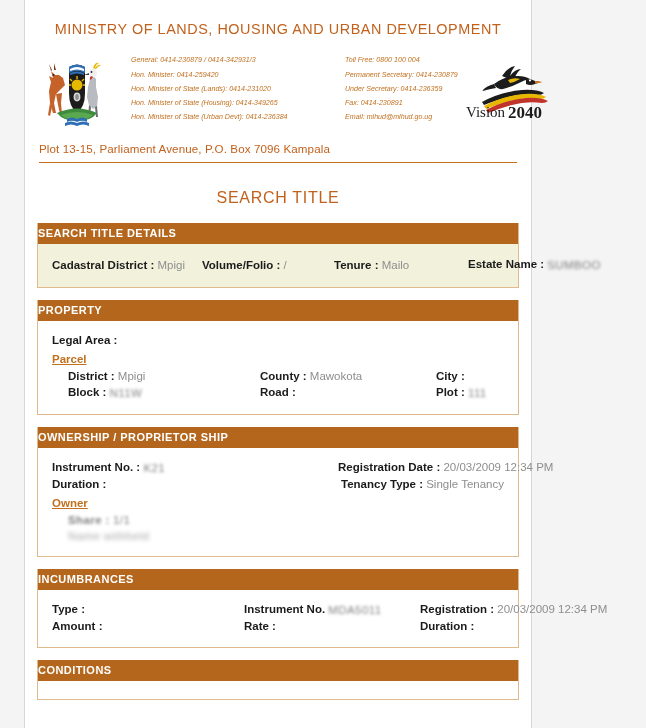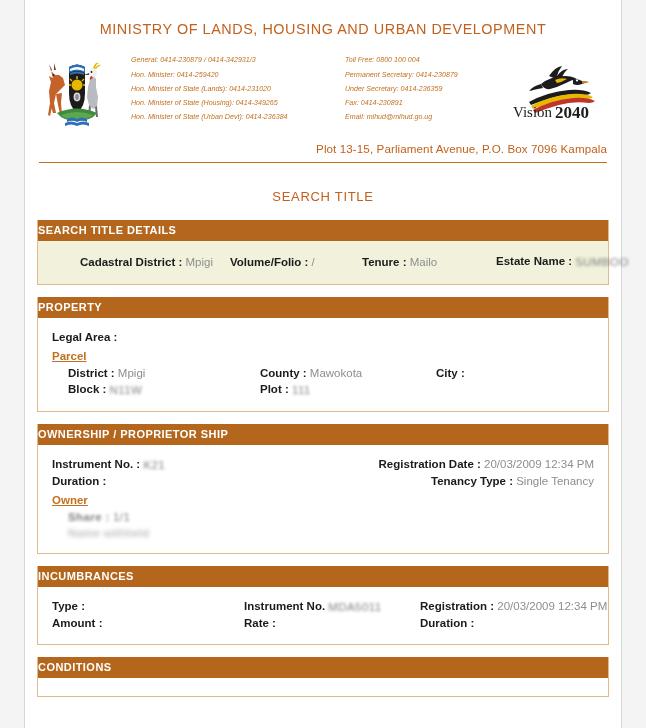--- a/index.html
+++ b/index.html
@@ -10,21 +10,21 @@
   body {
     width: 646px;
     height: 728px;
     font-family: "Liberation Sans", sans-serif;
     overflow: hidden;
   }
   .page {
     position: absolute;
     left: 24px;
     top: 0;
-    width: 598px;
+    width: 508px;
     height: 728px;
     background: #ffffff;
     border-left: 1px solid #d6d6d6;
     border-right: 1px solid #d6d6d6;
     box-sizing: border-box;
   }
 
   
   .letterhead {
     padding: 14px 14px 0 14px;
@@ -68,37 +68,37 @@
     font-size: 7.1px;
     line-height: 14.3px;
     white-space: nowrap;
   }
   .vision-logo {
     width: 94px;
     height: 62px;
     flex: 0 0 94px;
   }
   .address {
-    text-align: right;
+    text-align: left;
     color: #c2611c;
     font-size: 11.6px;
     margin: 9px 0 7px 0;
     letter-spacing: 0.1px;
   }
   .head-rule {
     border: 0;
     border-top: 1.6px solid #c2701f;
     margin: 0 14px 0 14px;
   }
 
   
   .doc-title {
     text-align: center;
     color: #c2611c;
-    font-size: 13px;
+    font-size: 16px;
     letter-spacing: 0.7px;
     margin: 26px 0 16px 0;
   }
   .sections {
     padding: 0 12px;
   }
   .card {
     border: 1px solid #e0b98c;
     border-top: none;
     margin-bottom: 12px;
@@ -154,21 +154,20 @@
     opacity: 0.85;
     letter-spacing: 0.4px;
     vertical-align: -1px;
   }
   .redact.light { filter: blur(2.2px); opacity: 0.6; }
 
   
   .row-4 {
     display: flex;
     align-items: center;
-    margin-left: 28px;
   }
   .row-4 > .fld:nth-child(1) { flex: 0 0 150px; }
   .row-4 > .fld:nth-child(2) { flex: 0 0 132px; }
   .row-4 > .fld:nth-child(3) { flex: 0 0 134px; }
   .row-4 > .fld:nth-child(4) { flex: 1 1 auto; }
 
   .row-3 { display: flex; }
   .row-3 > .fld:nth-child(1) { flex: 0 0 192px; }
   .row-3 > .fld:nth-child(2) { flex: 0 0 176px; }
   .row-3 > .fld:nth-child(3) { flex: 1 1 auto; }
@@ -329,20 +328,24 @@
               <span class="lbl">City :</span>
               <span class="val"></span>
             </div>
           </div>
           <div class="row-3 stack-line">
             <div class="fld">
               <span class="lbl">Block :</span>
               <span class="redact">N11W</span>
             </div>
             <div class="fld">
+              <span class="lbl">Road :</span>
+              <span class="val"></span>
+            </div>
+            <div class="fld">
               <span class="lbl">Plot :</span>
               <span class="redact">111</span>
             </div>
           </div>
         </div>
       </div>
     </div>
 
     <div class="card">
       <div class="card-head">OWNERSHIP / PROPRIETOR SHIP</div>

